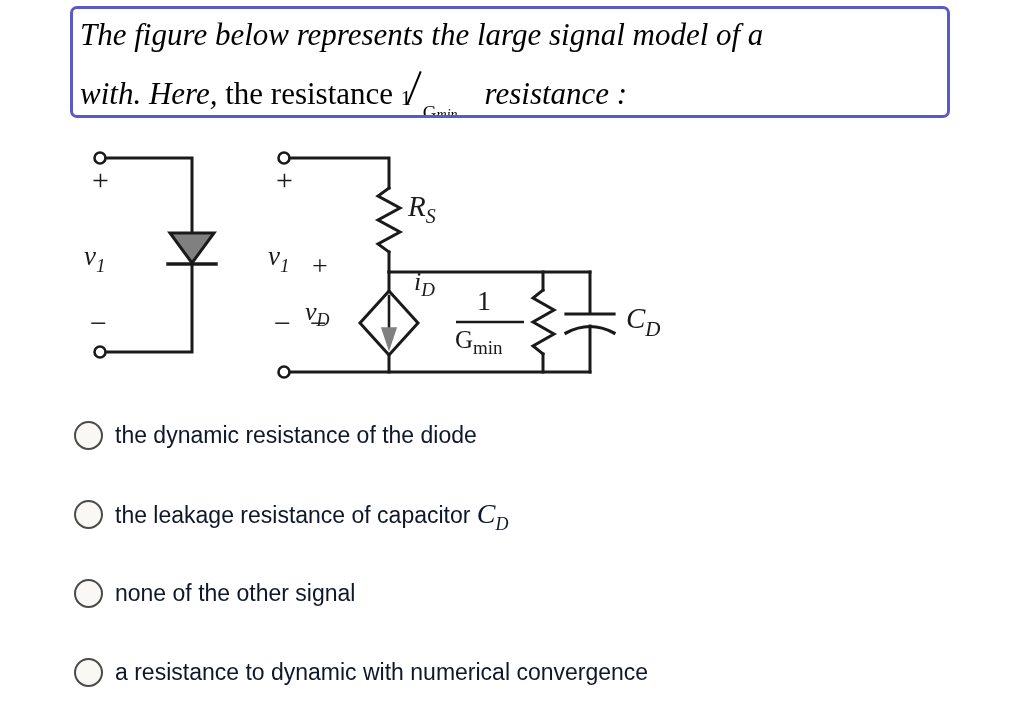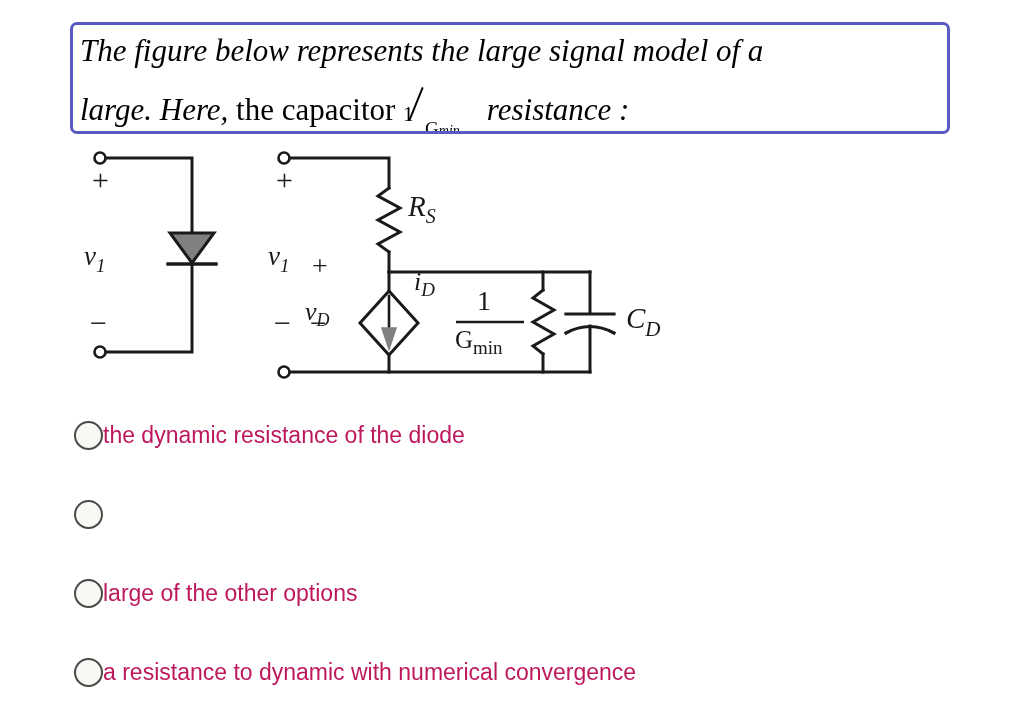--- a/index.html
+++ b/index.html
@@ -20,21 +20,20 @@
     position: absolute;
     left: 70px;
     top: 6px;
     width: 880px;
     height: 112px;
     border: 3px solid #5a5ac4;
     border-radius: 7px;
     box-sizing: border-box;
     background: #ffffff;
     overflow: hidden;
-    margin-top: 16px;
   }
   #question-text {
     position: absolute;
     left: 7px;
     top: -4px;
     width: 905px;
     font-family: "Liberation Serif", serif;
     font-size: 31px;
     line-height: 59px;
     color: #000000;
@@ -108,43 +107,44 @@
     width: 29px;
     height: 29px;
     border: 2px solid #4a4a48;
     border-radius: 50%;
     background: #faf8f5;
     box-sizing: border-box;
     flex: 0 0 auto;
     margin-top: 9px;
   }
   .option-label {
+    margin-left: 12px;
     font-family: "Liberation Sans", sans-serif;
     font-size: 23px;
-    color: #be185d;
+    color: #0f172a;
     line-height: 46px;
     white-space: nowrap;
   }
   .var-serif {
     font-family: "Liberation Serif", serif;
     font-style: italic;
     font-size: 28px;
   }
   .var-serif sub {
     font-size: 18px;
     font-style: italic;
   }
 </style>
 </head>
 <body>
 
 <div id="question-box">
   <div id="question-text">
     <span class="q-it">The figure below represents the large signal model of a</span><br>
-    <span class="q-it">large. Here, </span><span class="q-up">the capacitor</span>&nbsp;<span class="slashfrac"><span class="num">1</span><span class="bar"></span><span class="den"><span>G</span><i>min</i></span></span>&nbsp;<span class="q-it">resistance :</span>
+    <span class="q-it">with. Here, </span><span class="q-up">the resistance</span>&nbsp;<span class="slashfrac"><span class="num">1</span><span class="bar"></span><span class="den"><span>G</span><i>min</i></span></span>&nbsp;<span class="q-it">resistance :</span>
   </div>
 </div>
 
 <div id="figure">
   <svg width="1024" height="250" viewBox="0 0 1024 250" xmlns="http://www.w3.org/2000/svg">
     <g fill="none" stroke="#1a1a1a" stroke-width="3" stroke-linecap="square">
 
       <circle cx="100" cy="28" r="5.5" fill="#ffffff" stroke="#1a1a1a" stroke-width="2.6"></circle>
 
       <path d="M106,28 L192,28 L192,105"></path>
@@ -224,22 +224,23 @@
   </svg>
 </div>
 
 <div id="options">
   <div class="option-row">
     <div class="radio"></div>
     <div class="option-label"><span>the dynamic resistance of the diode</span></div>
   </div>
   <div class="option-row">
     <div class="radio"></div>
-  </div>
-  <div class="option-row">
-    <div class="radio"></div>
-    <div class="option-label"><span>large of the other options</span></div>
+    <div class="option-label"><span>the leakage resistance of capacitor </span><span class="var-serif"><span>C</span><sub>D</sub></span></div>
+  </div>
+  <div class="option-row">
+    <div class="radio"></div>
+    <div class="option-label"><span>none of the other signal</span></div>
   </div>
   <div class="option-row">
     <div class="radio"></div>
     <div class="option-label"><span>a resistance to dynamic with numerical convergence</span></div>
   </div>
 </div>
 
 </body></html>

